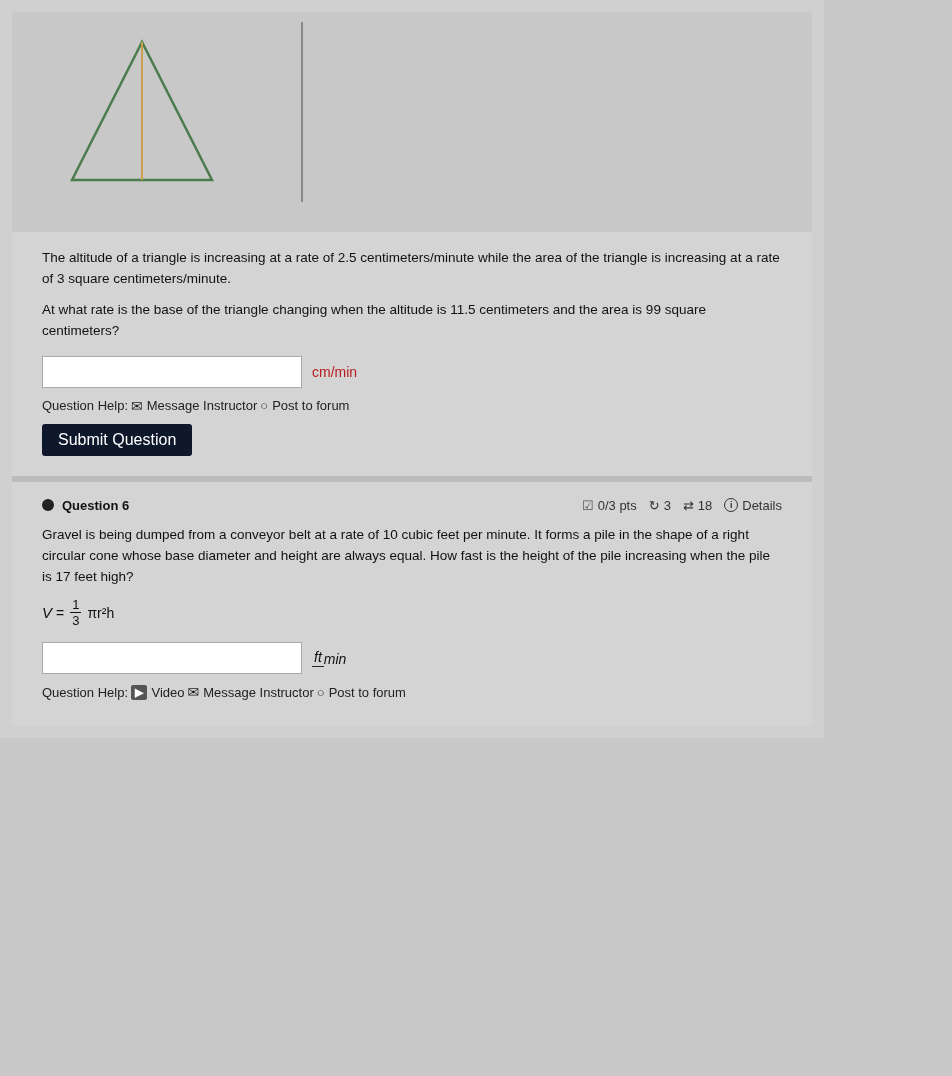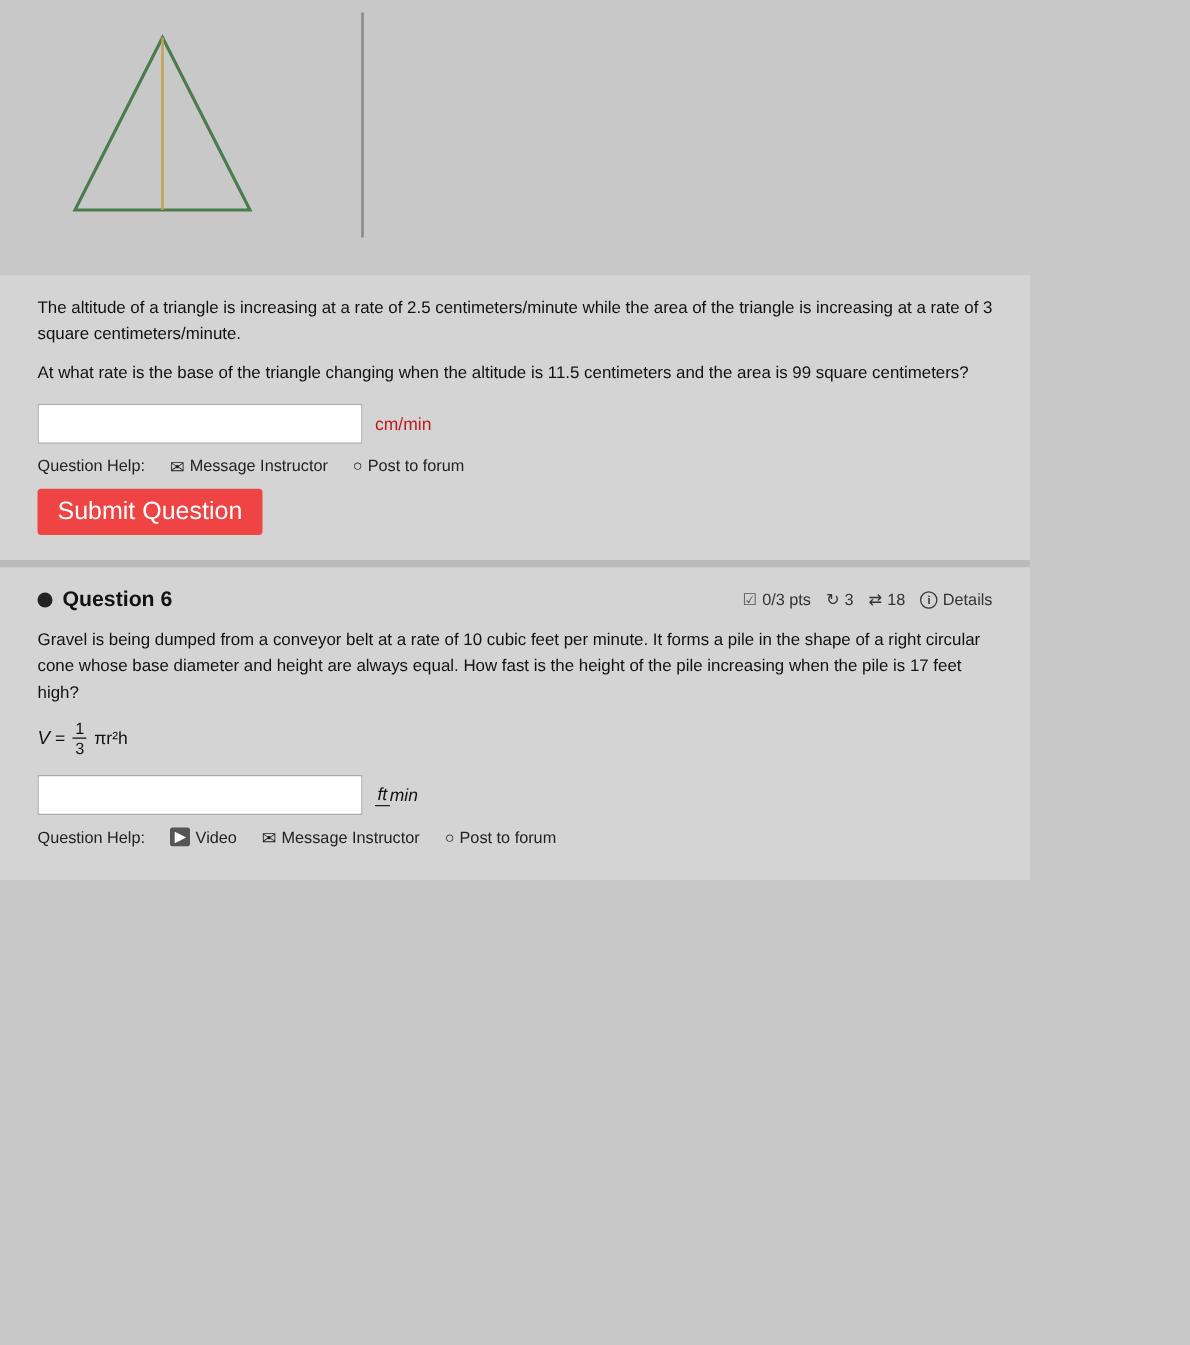--- a/index.html
+++ b/index.html
@@ -8,21 +8,21 @@
       background-color: #c8c8c8;
       font-family: Arial, sans-serif;
       font-size: 14px;
       color: #111;
       width: 952px;
       min-height: 1076px;
     }
 
     .page-container {
       background-color: #d0d0d0;
-      padding: 0;
+      padding: 12px;
       width: 824px;
     }
 
     
     .top-image-area {
       background-color: #c8c8c8;
       display: flex;
       align-items: flex-start;
       padding: 10px 30px 10px 30px;
       gap: 30px;
@@ -68,21 +68,21 @@
       align-items: center;
       justify-content: space-between;
       margin-bottom: 12px;
     }
 
     .question-title {
       display: flex;
       align-items: center;
       gap: 8px;
       font-weight: bold;
-      font-size: 17px;
+      font-size: 13px;
     }
 
     .question-dot {
       width: 12px;
       height: 12px;
       background-color: #222;
       border-radius: 50%;
       display: inline-block;
     }
 
@@ -144,41 +144,42 @@
       padding-right: 2px;
     }
 
     .fraction-unit .denominator {
       padding-top: 1px;
       font-style: italic;
     }
 
     .help-row {
       display: flex;
-      gap: 20px;
+      align-items: center;
+      gap: 3px;
       font-size: 13px;
       color: #222;
       margin-bottom: 10px;
     }
 
     .help-link {
       display: flex;
       align-items: center;
       gap: 4px;
       color: #222;
       text-decoration: none;
       cursor: pointer;
     }
 
     .submit-btn {
-      background-color: #ef4444;
+      background-color: #0f172a;
       color: #fff;
       border: none;
       padding: 7px 16px;
-      font-size: 20px;
+      font-size: 16px;
       cursor: pointer;
       border-radius: 3px;
       margin-bottom: 4px;
     }
 
     
     .formula {
       font-size: 14px;
       color: #111;
       margin-bottom: 10px;

